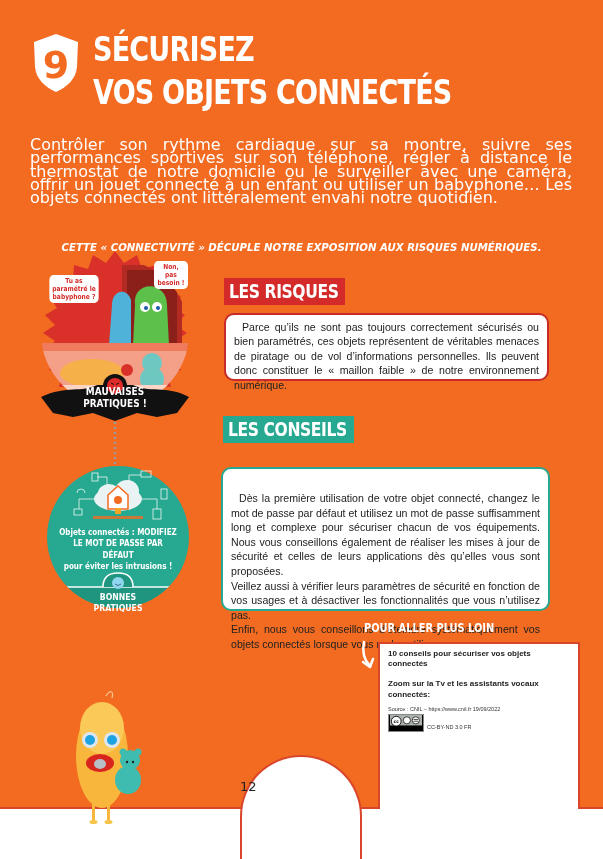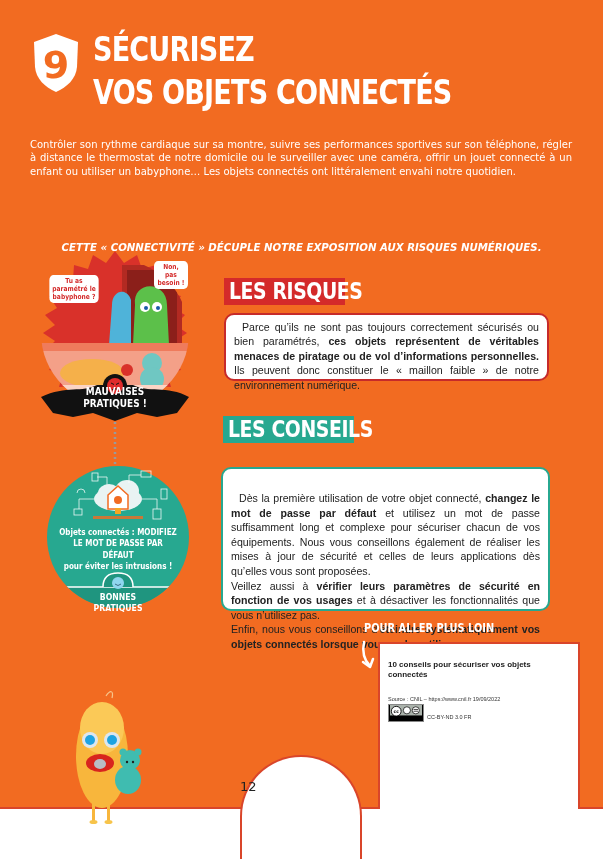--- a/index.html
+++ b/index.html
@@ -14,21 +14,21 @@
   
   .shield { position: absolute; left: 33px; top: 33px; width: 46px; height: 60px; }
   .title {
     position: absolute; left: 93px; top: 28px; color: #ffffff;
     font-family: "DejaVu Sans", sans-serif; font-weight: bold;
     font-size: 33px; line-height: 43px; letter-spacing: -1px;
     transform: scaleX(0.82); transform-origin: left top;
   }
   .intro {
     position: absolute; left: 30px; top: 138px; width: 542px; color: #ffffff;
-    font-family: "DejaVu Sans", sans-serif; font-size: 10px; line-height: 13.3px;
+    font-family: "DejaVu Sans", sans-serif; font-size: 16px; line-height: 13.3px;
     text-align: justify;
   }
   .tagline {
     position: absolute; left: 0; top: 204px; width: 603px; text-align: center; color: #ffffff;
     font-family: "DejaVu Sans", sans-serif; font-weight: bold; font-style: italic; font-size: 10.2px; margin-top: 38px;
   }
 
   
   .bad-badge { position: absolute; left: 27px; top: 245px; width: 176px; height: 176px; }
   .bubble {
@@ -51,45 +51,45 @@
   }
   .good-label {
     position: absolute; left: 0; top: 127px; width: 142px; text-align: center; color: #fff;
     font-family: "DejaVu Sans", sans-serif; font-weight: bold; font-size: 9px; line-height: 11px;
     transform: scaleX(0.86);
   }
 
   
   .section-label {
     position: absolute; color: #fff; font-family: "DejaVu Sans", sans-serif; font-weight: bold;
-    font-size: 23px; line-height: 27px; padding: 0 5px; letter-spacing: -0.5px; white-space: nowrap;
+    font-size: 19px; line-height: 27px; padding: 0 5px; letter-spacing: -0.5px; white-space: nowrap;
   }
   .section-label span { display: inline-block; transform: scaleX(0.82); transform-origin: left center; }
   .risk-label { left: 224px; top: 278px; width: 121px; background: #d42a2a; }
   .advice-label { left: 223px; top: 416px; width: 131px; background: #27a890; }
 
   
   .textbox {
     position: absolute; background: #fff; border-radius: 10px; color: #222;
     font-family: "Liberation Sans", sans-serif; font-size: 10.6px; line-height: 14.4px; text-align: justify;
   }
-  .textbox b { font-weight: bold; }
+  .textbox b { font-weight: normal; }
   .risk-box { left: 224px; top: 313px; width: 325px; height: 68px; border: 2px solid #c62a2a; padding: 5px 8px; }
   .advice-box { left: 221px; top: 467px; width: 329px; height: 144px; border: 2.5px solid #27a890; padding: 22px 8px; line-height: 14.6px; }
 
   
   .more-title {
     position: absolute; left: 364px; top: 621px; color: #fff;
     font-family: "DejaVu Sans", sans-serif; font-weight: bold; font-size: 12px;
     transform: scaleX(0.82); transform-origin: left top; white-space: nowrap;
   }
   .arrow { position: absolute; left: 358px; top: 640px; width: 22px; height: 30px; }
   .res-box {
     position: absolute; left: 378px; top: 642px; width: 202px; height: 167px;
-    background: #fff; border: 2px solid #d9452a; border-bottom: none; padding: 16px 8px;
+    background: #fff; border: 2px solid #d9452a; border-bottom: none; padding: 5px 8px;
     font-family: "Liberation Sans", sans-serif; color: #222; font-size: 8px; line-height: 10.2px;
   }
   .res-box .h { font-weight: bold; }
   .res-box a { color: #333; text-decoration: underline; }
   .res-box ul { list-style: none; }
   .res-box li { position: relative; padding-left: 21px; }
   .res-box li::before { content: "•"; position: absolute; left: 2px; }
   .res-source { font-size: 5.5px; line-height: 7px; margin-top: 6px; color: #333; }
   .cc-row { display: flex; align-items: flex-end; gap: 3px; margin-top: 1px; font-size: 5.5px; color: #333; }
   .cc-logo { width: 36px; height: 18px; background: #000; position: relative; border: 1px solid #888; }
@@ -226,20 +226,21 @@
 </div>
 
 <div class="more-title">POUR ALLER PLUS LOIN</div>
 <svg class="arrow" viewBox="0 0 22 30">
   <path d="M6 2 C4 12 6 20 12 26" stroke="#fff" stroke-width="2.5" fill="none" stroke-linecap="round"></path>
   <path d="M5 22 L12 27 L15 19" stroke="#fff" stroke-width="2.5" fill="none" stroke-linecap="round" stroke-linejoin="round"></path>
 </svg>
 <div class="res-box">
   <div class="h">10 conseils pour sécuriser vos objets connectés</div>
   <div style="height:10px"></div>
+  <div class="h">Zoom sur la Tv et les assistants vocaux connectés:</div>
   <div class="res-source">Source : CNIL – https://www.cnil.fr 19/09/2022</div>
   <div class="cc-row">
     <svg class="cc-logo" viewBox="0 0 36 18">
       <rect x="0" y="0" width="36" height="12" fill="#aab2ab"></rect>
       <rect x="0" y="12" width="36" height="6" fill="#000"></rect>
       <circle cx="7" cy="7" r="5.5" fill="#fff" stroke="#000" stroke-width="1"></circle>
       <text x="7" y="9" text-anchor="middle" font-size="5" font-weight="bold" font-family="DejaVu Sans, sans-serif" fill="#000">cc</text>
       <circle cx="19" cy="6" r="4" fill="#fff" stroke="#000" stroke-width="0.8"></circle>
       <circle cx="29" cy="6" r="4" fill="#fff" stroke="#000" stroke-width="0.8"></circle>
       <line x1="26.5" y1="5" x2="31.5" y2="5" stroke="#000" stroke-width="0.8"></line>

